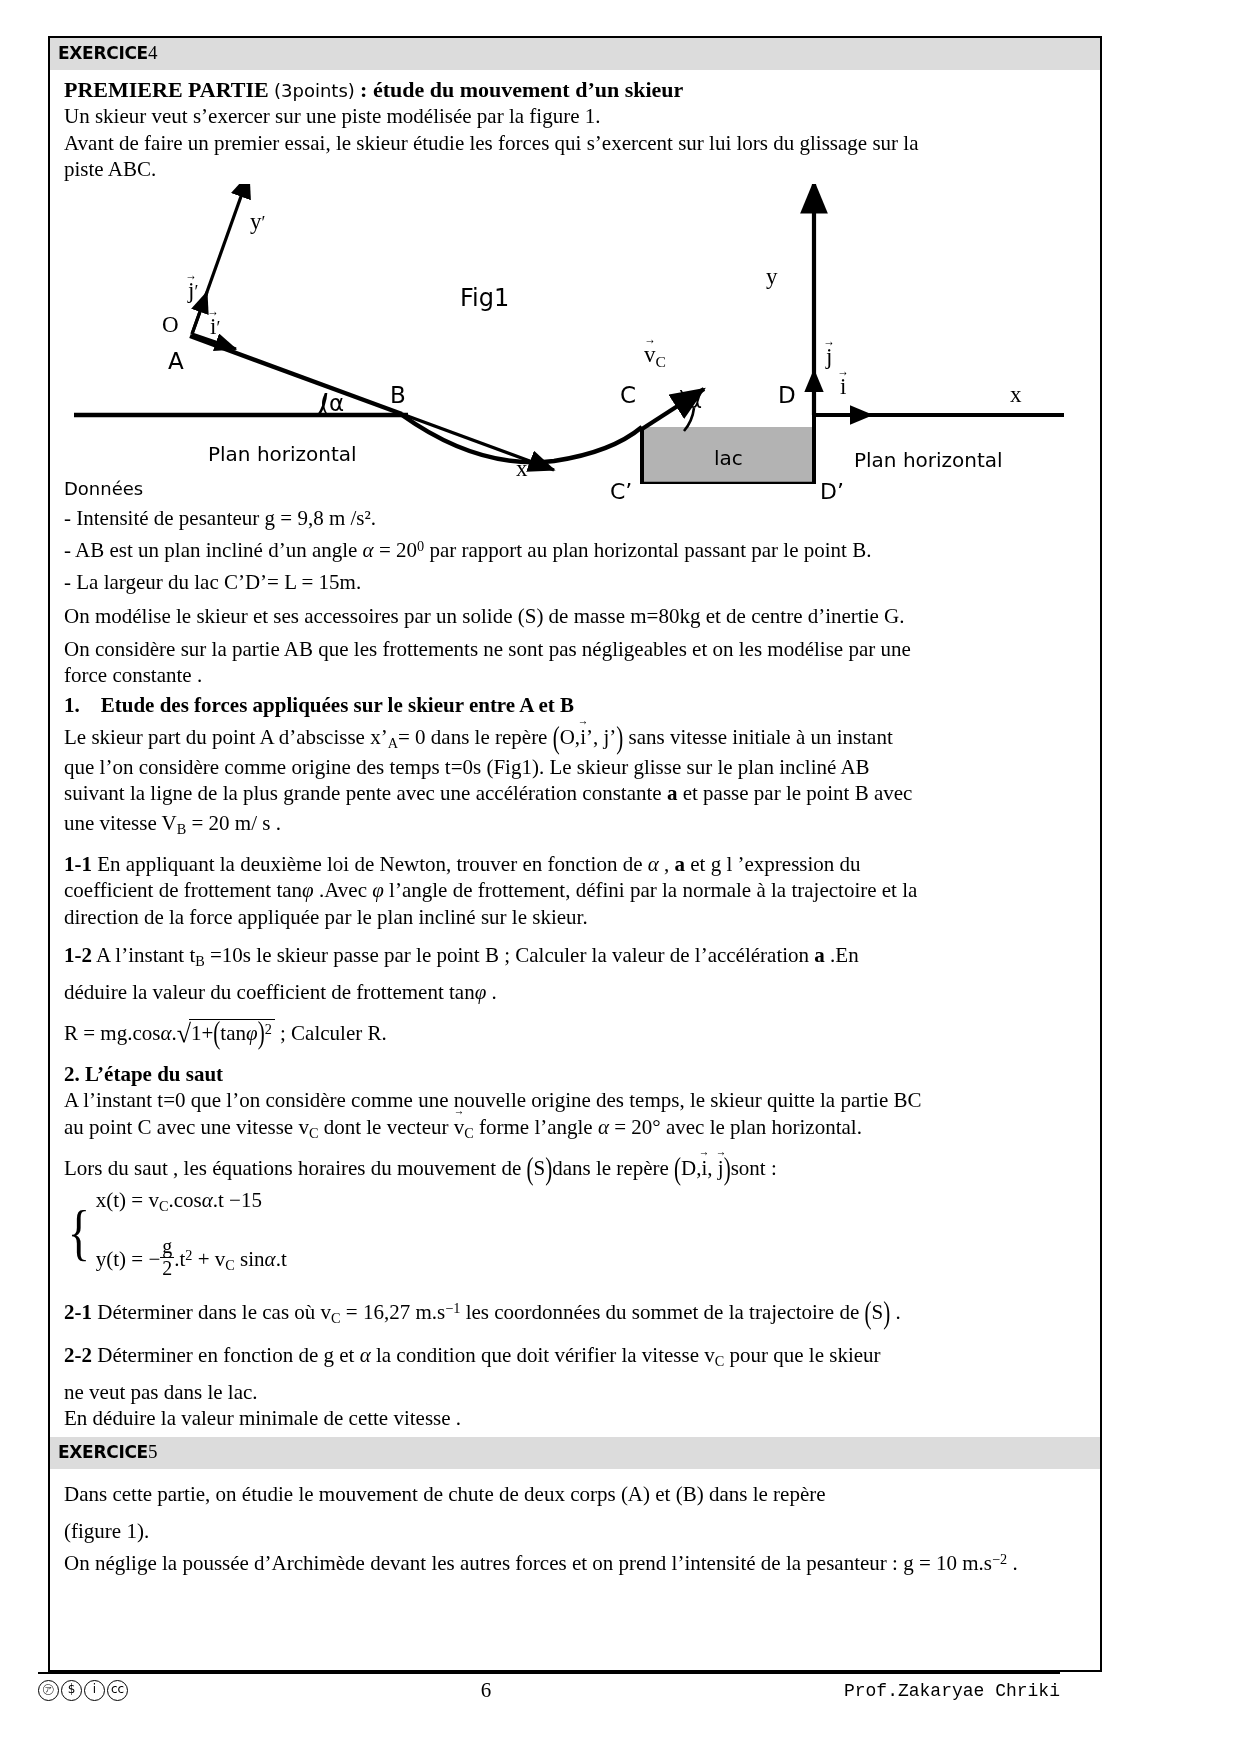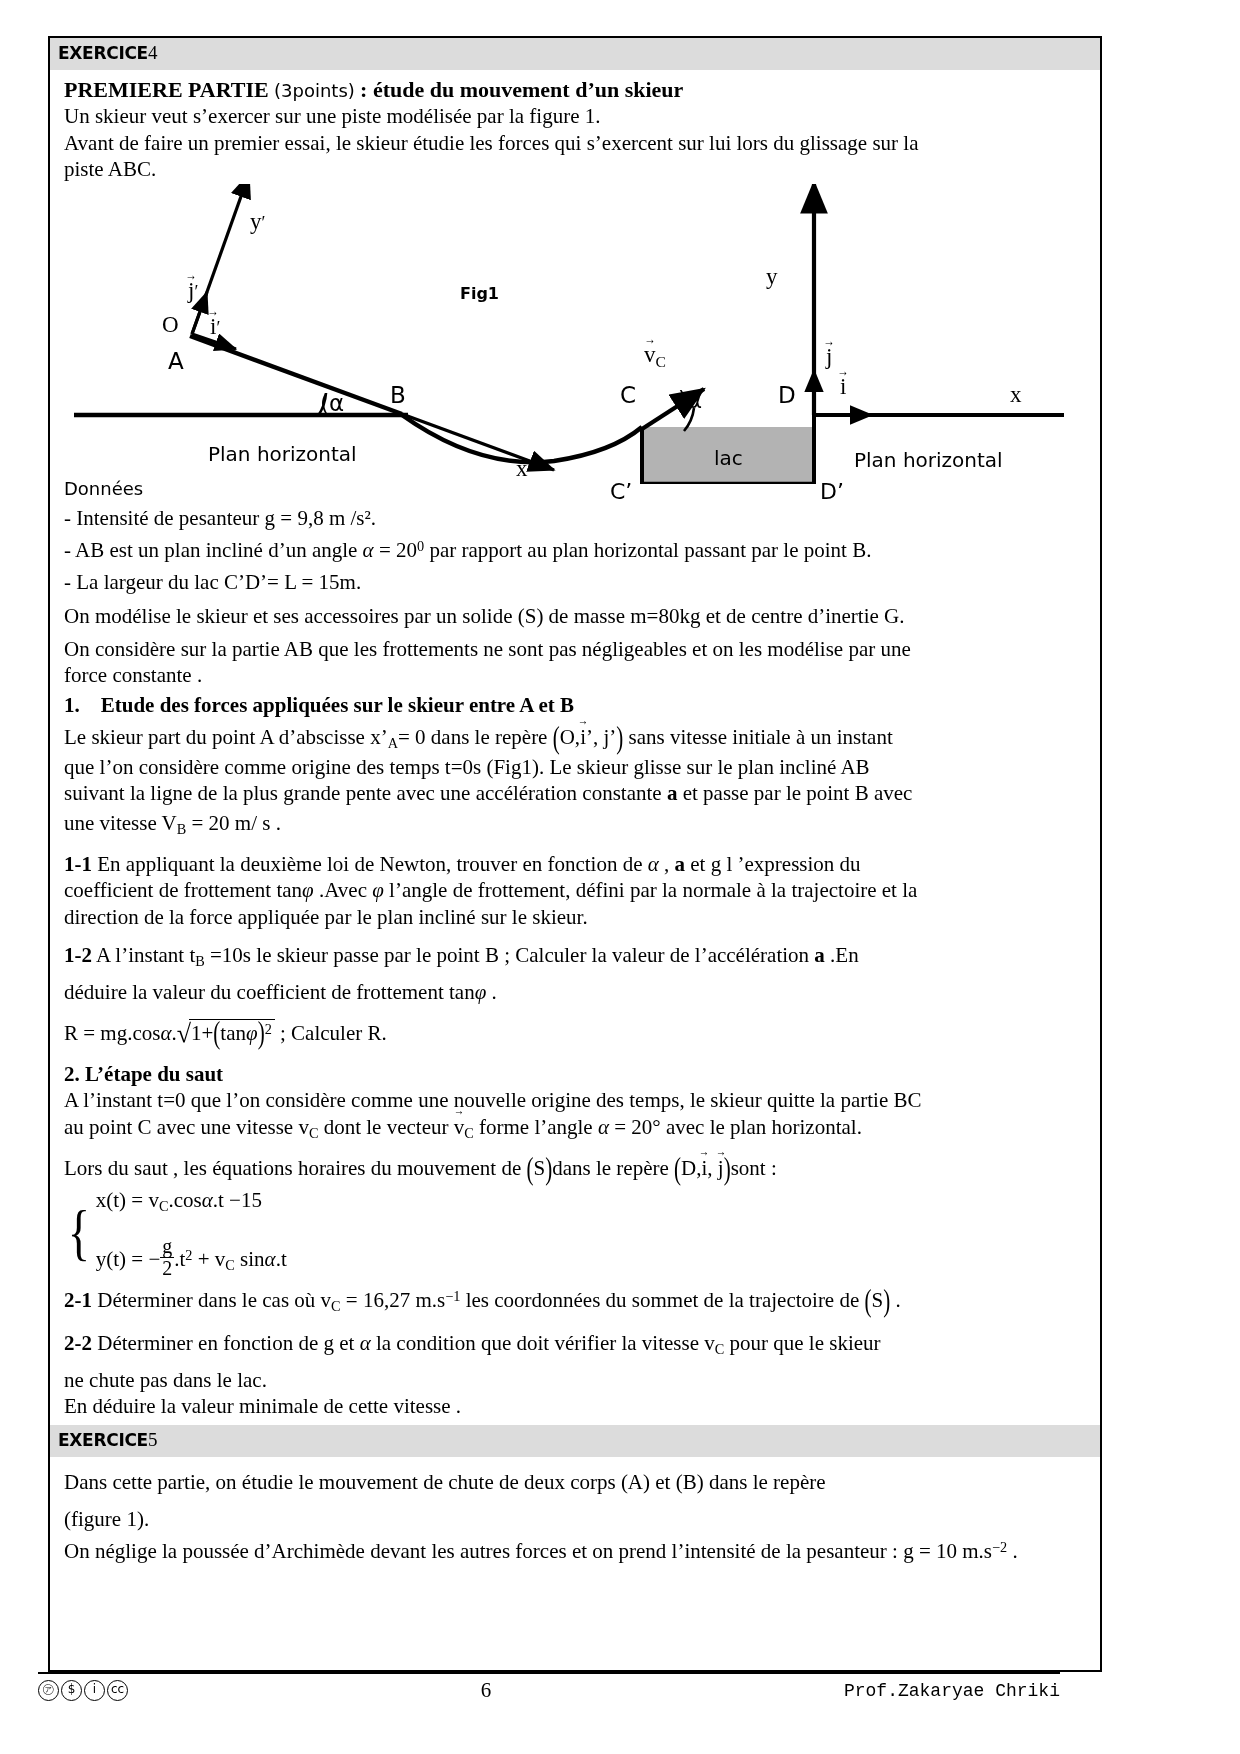--- a/index.html
+++ b/index.html
@@ -228,21 +228,21 @@
       <div style="position:absolute;left:186px;top:25px;font-size:23px;"><span>y</span><span style="font-size:18px;">′</span></div>
 
       <div style="position:absolute;left:124px;top:94px;font-size:23px;"><span class="vec">j</span><span style="font-size:18px;">′</span></div>
 
       <div style="position:absolute;left:98px;top:128px;font-size:23px;">O</div>
 
       <div style="position:absolute;left:146px;top:130px;font-size:23px;"><span class="vec">i</span><span style="font-size:18px;">′</span></div>
 
       <div style="position:absolute;left:104px;top:164px;font-size:23px;font-family:'DejaVu Sans',sans-serif;">A</div>
 
-      <div style="position:absolute;left:396px;top:100px;font-size:16px;font-family:'DejaVu Sans',sans-serif;font-weight:bold;">Fig1</div>
+      <div style="position:absolute;left:396px;top:100px;font-size:24px;font-family:'DejaVu Sans',sans-serif;font-weight:normal;">Fig1</div>
 
       <div style="position:absolute;left:256px;top:206px;font-size:23px;font-family:'DejaVu Sans',sans-serif;">(<span>α</span></div>
 
       <div style="position:absolute;left:326px;top:198px;font-size:23px;font-family:'DejaVu Sans',sans-serif;">B</div>
 
       <div style="position:absolute;left:556px;top:198px;font-size:23px;font-family:'DejaVu Sans',sans-serif;">C</div>
 
       <div style="position:absolute;left:614px;top:203px;font-size:23px;font-family:'DejaVu Sans',sans-serif;">)<span>α</span></div>
 
       <div style="position:absolute;left:580px;top:158px;font-size:23px;"><span class="vec">v</span><sub>C</sub></div>
@@ -335,28 +335,28 @@
       <div class="eqs-rows">
         <div class="formula">
           <span>x(t) = v</span><sub>C</sub><span>.cos</span><span class="it">α</span><span>.t −15</span>
         </div>
         <div class="formula">
           <span>y(t) = −</span><span class="frac"><span class="num-p">g</span><span class="den-p">2</span></span><span>.t</span><sup>2</sup><span> + v</span><sub>C</sub><span> sin</span><span class="it">α</span><span>.t</span>
         </div>
       </div>
     </div>
 
-    <p class="tight" style="margin-top:8px;">
+    <p class="tight" style="margin-top:20px;">
       <span class="b">2-1</span><span>   Déterminer dans le cas où   v</span><sub>C</sub><span> = 16,27 m.s</span><sup>−1</sup><span> les coordonnées du sommet de la trajectoire de </span><span class="bigparen">(</span><span>S</span><span class="bigparen">)</span><span> .</span>
     </p>
 
     <p class="tight" style="margin-top:14px;">
       <span class="b">2-2</span><span>   Déterminer  en fonction de g et  </span><span class="it">α</span><span>  la condition que doit vérifier la vitesse v</span><sub>C</sub><span>   pour que le skieur</span>
     </p>
-    <p class="tight" style="margin-top:8px;">ne chute pas dans le lac.</p>
+    <p class="tight" style="margin-top:8px;">ne veut pas dans le lac.</p>
     <p class="tight">En déduire la valeur minimale de cette vitesse .</p>
   </div>
 
   <div class="ex-header" style="margin-top:6px;">
     <b>EXERCICE</b><span class="num">5</span>
   </div>
 
   <div class="body-pad">
     <p class="tight" style="margin-top:12px;"> Dans cette partie, on étudie le mouvement de chute de deux corps (A)  et  (B)  dans le repère</p>
     <p class="tight" style="margin-top:10px;">(figure 1).</p>

